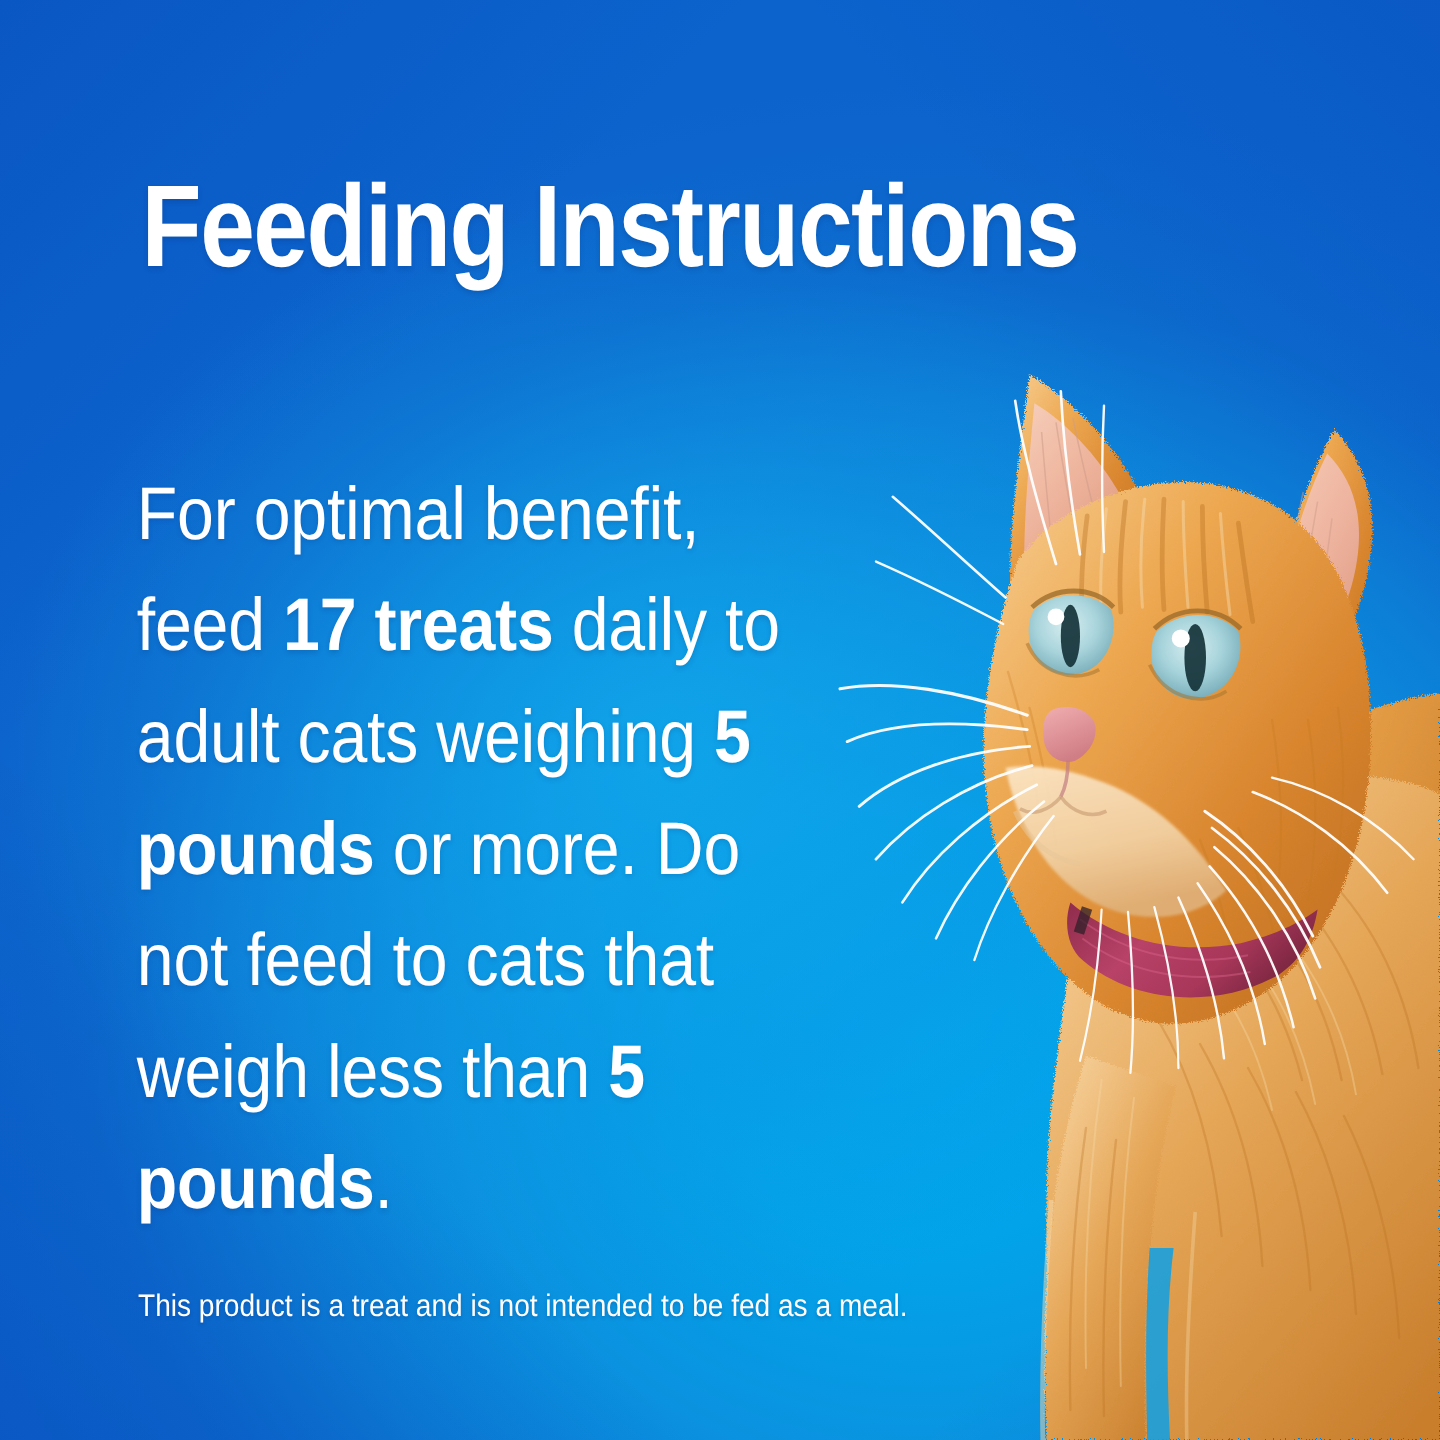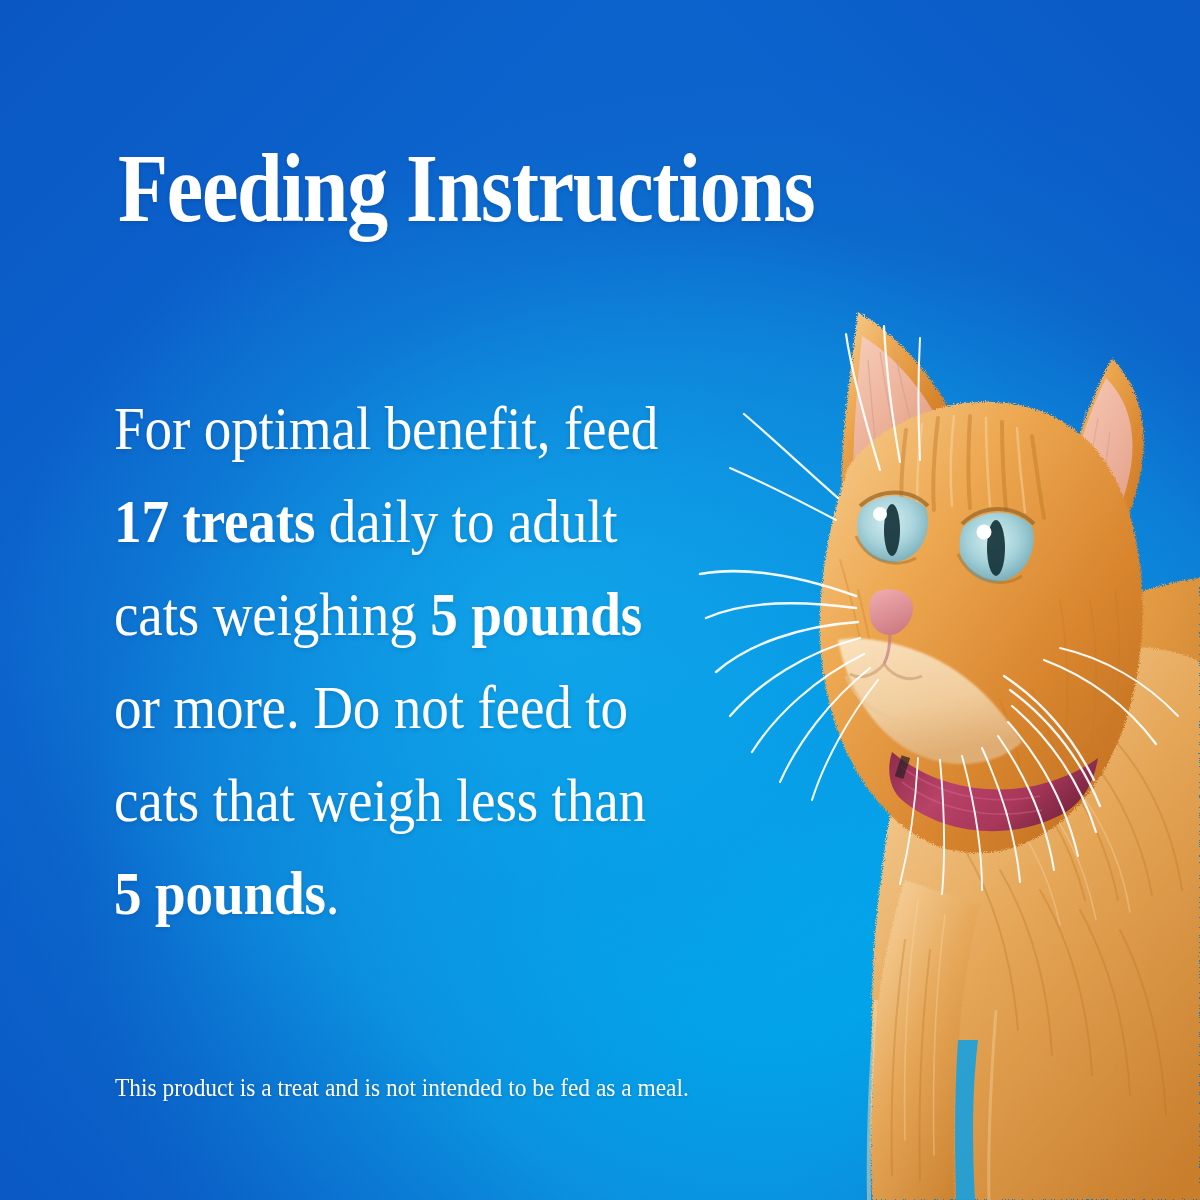--- a/index.html
+++ b/index.html
@@ -5,21 +5,21 @@
   html, body {
     margin: 0;
     padding: 0;
     background: #ffffff;
   }
   #canvas {
     position: relative;
     width: 1200px;
     height: 1200px;
     overflow: hidden;
-    font-family: Liberation Serif, serif;
+    font-family: Liberation Sans, sans-serif;
     -webkit-font-smoothing: antialiased;
   }
 
   
   .bg-base {
     position: absolute;
     inset: 0;
     background: #0c63cc;
   }
   .bg-glow {

